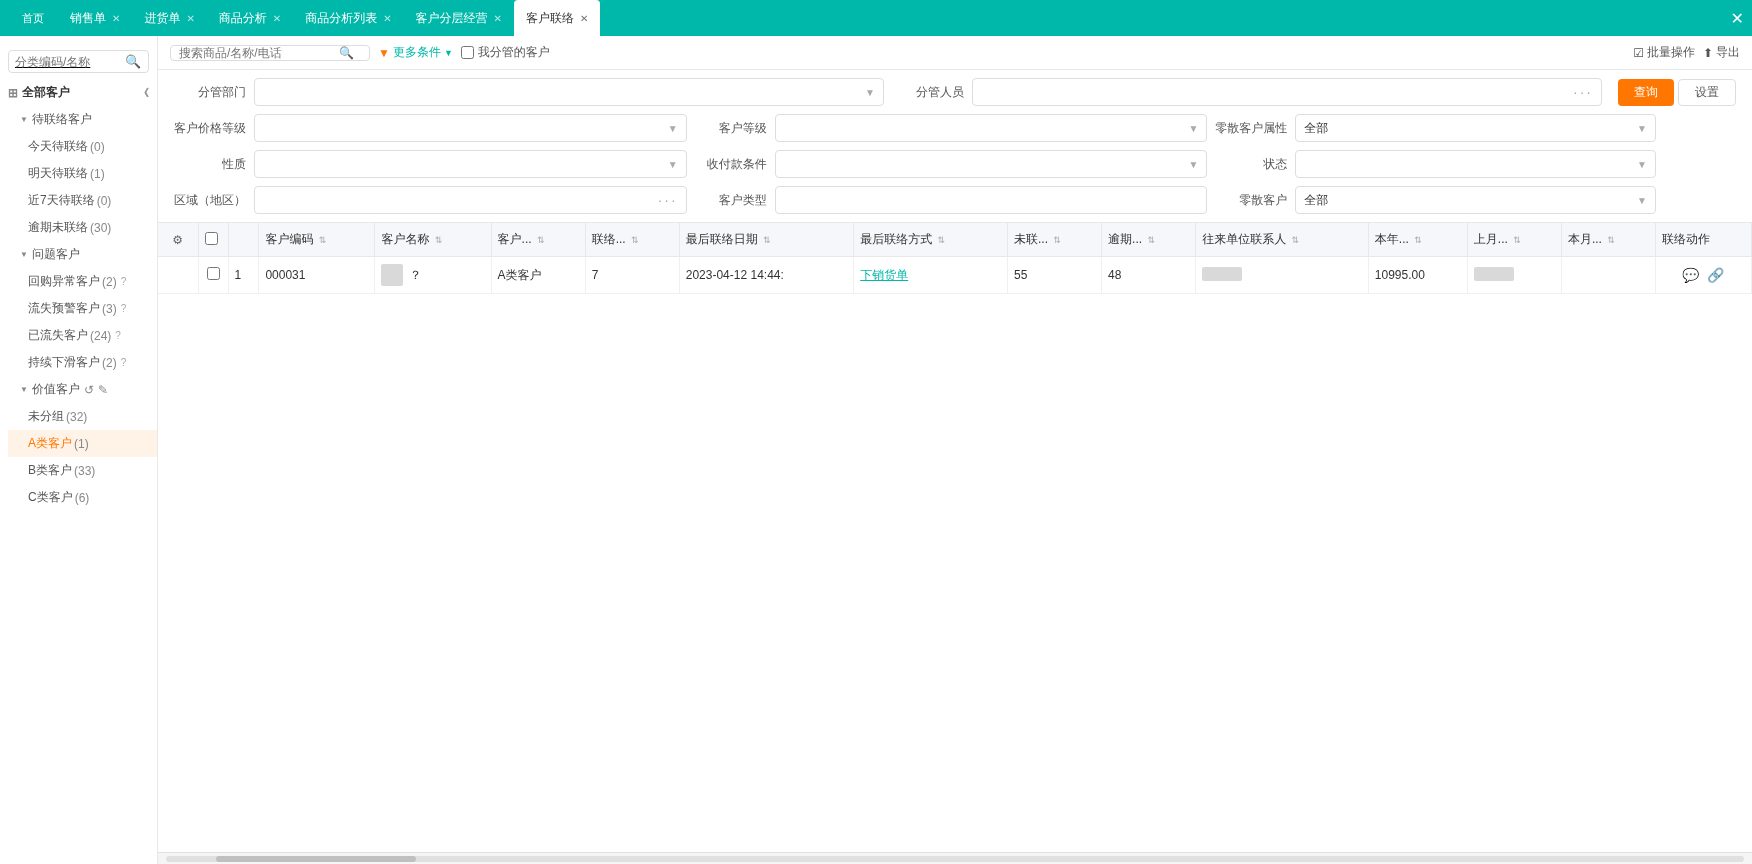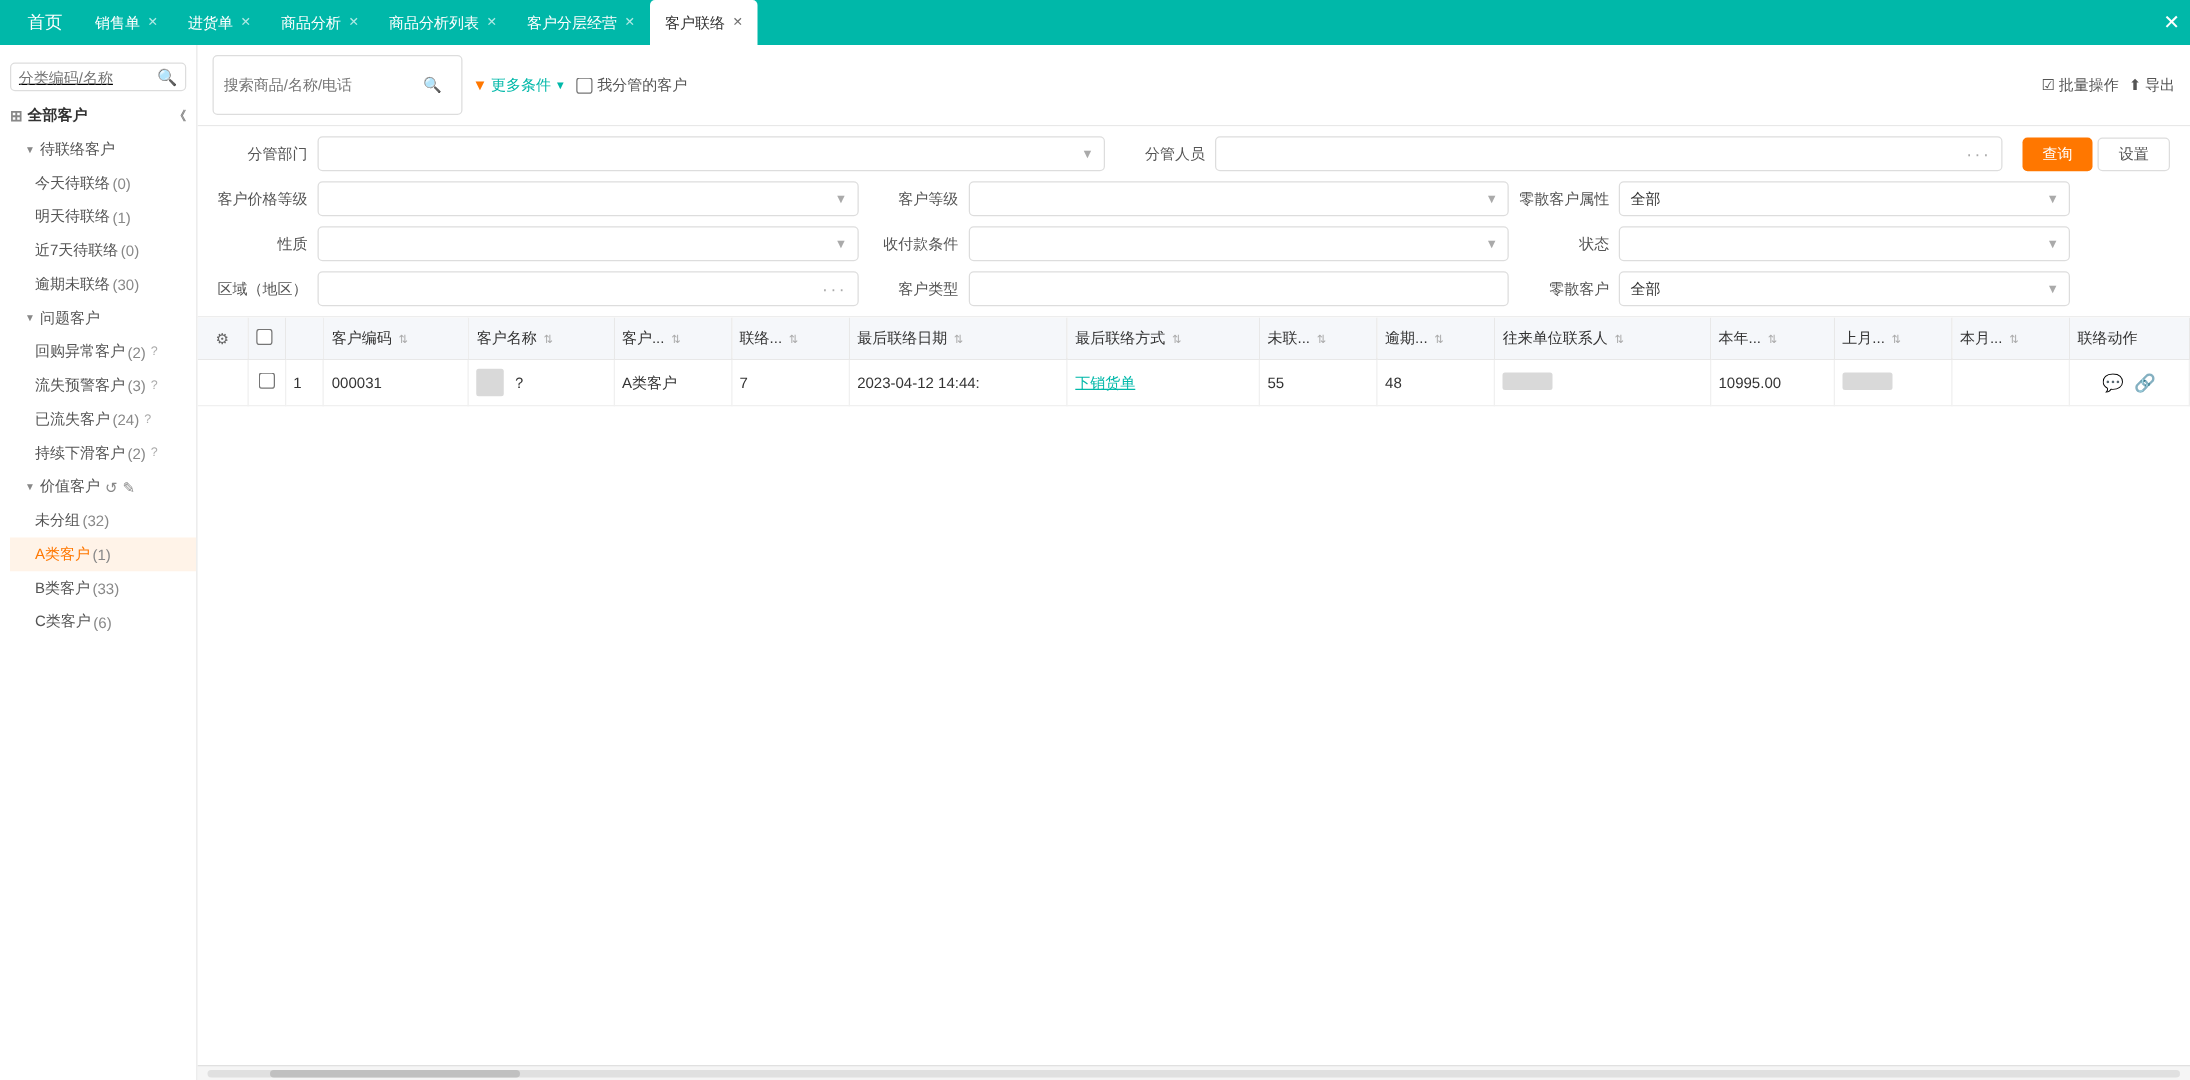--- a/index.html
+++ b/index.html
@@ -14,21 +14,21 @@
     }
     .nav-item {
       display: flex; align-items: center;
       padding: 0 12px; height: 36px; cursor: pointer;
       color: #fff; white-space: nowrap;
     }
     .nav-item.active {
       background: #fff; color: #333; border-radius: 4px 4px 0 0;
     }
     .nav-item .close-x { margin-left: 6px; font-size: 10px; opacity: 0.7; cursor: pointer; }
-    .nav-home { padding: 17px 14px; font-size: 14px; }
+    .nav-home { padding: 17px 14px; font-size: 11px; }
     .nav-close-all { margin-left: auto; font-size: 16px; cursor: pointer; color: #fff; }
 
     
     .main-layout { display: flex; height: calc(864px - 36px); }
 
     
     .sidebar {
       width: 158px; min-width: 158px; background: #fff;
       border-right: 1px solid #e8e8e8;
       overflow-y: auto; overflow-x: hidden;
@@ -67,21 +67,21 @@
     .content { flex: 1; display: flex; flex-direction: column; overflow: hidden; }
 
     
     .filter-bar {
       background: #fff; border-bottom: 1px solid #e8e8e8;
       padding: 8px 12px;
       display: flex; align-items: center; gap: 8px;
     }
     .filter-search {
       display: flex; align-items: center;
-      border: 1px solid #ddd; border-radius: 4px; padding: 16px 8px;
+      border: 1px solid #ddd; border-radius: 4px; padding: 0 8px;
       background: #fff; width: 200px;
     }
     .filter-search input { border: none; outline: none; font-size: 12px; width: 160px; }
     .filter-more {
       display: flex; align-items: center; color: #00b8a9; cursor: pointer; gap: 3px;
     }
     .filter-my-customer { display: flex; align-items: center; gap: 4px; color: #555; }
     .filter-my-customer input[type=checkbox] { cursor: pointer; }
     .bulk-ops { margin-left: auto; display: flex; align-items: center; gap: 8px; color: #555; }
     .bulk-ops-btn { cursor: pointer; display: flex; align-items: center; gap: 3px; }

